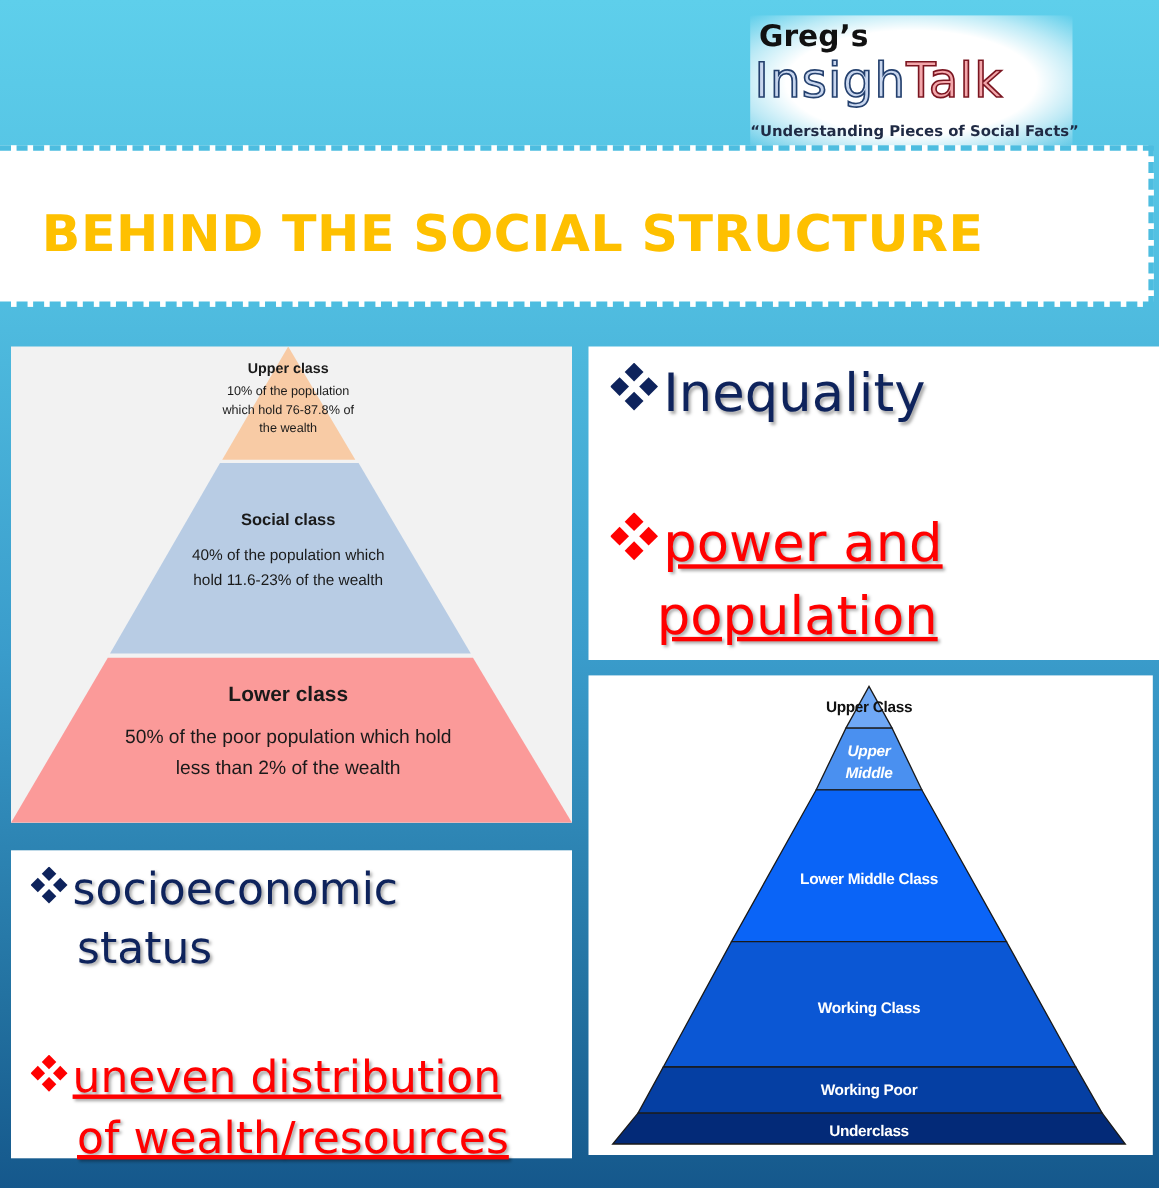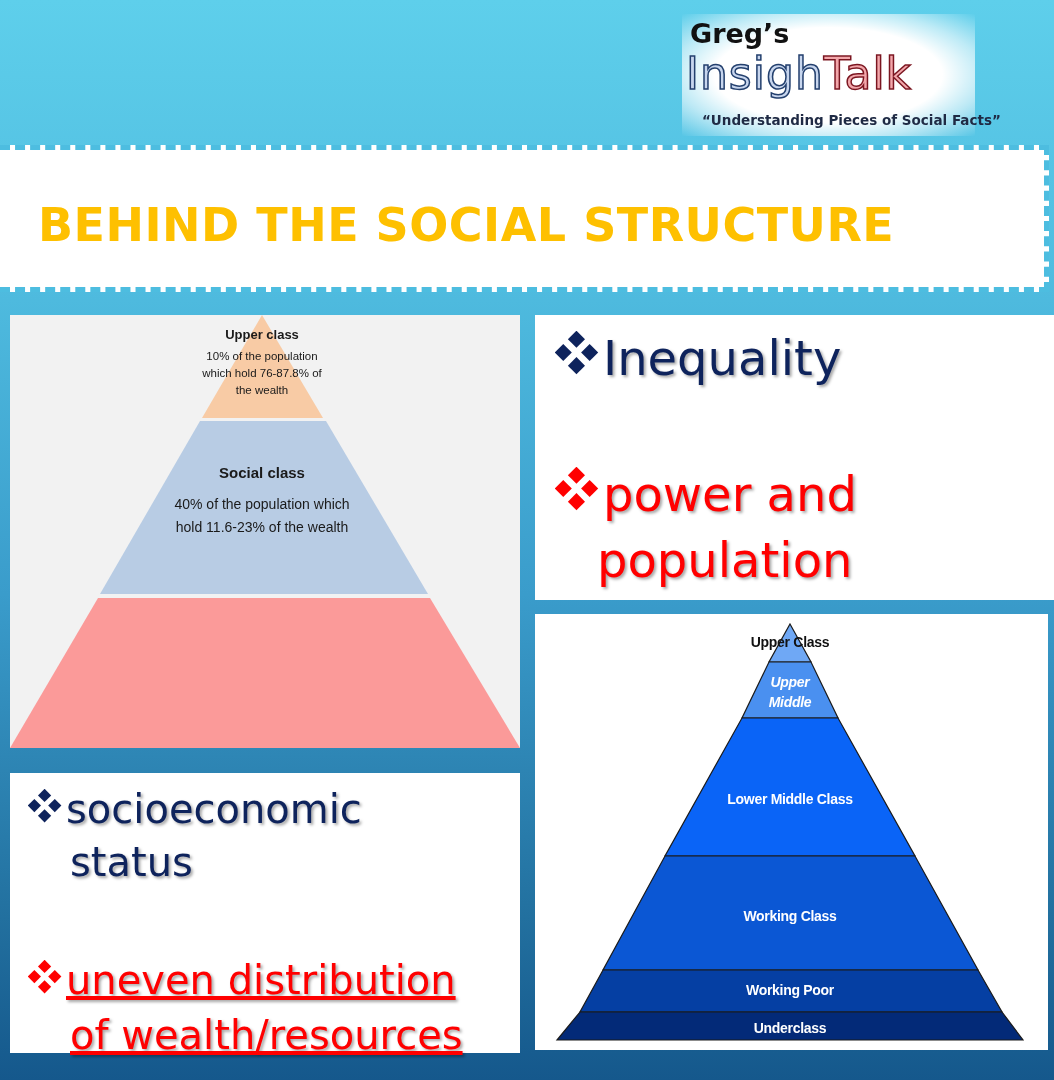--- a/index.html
+++ b/index.html
@@ -17,24 +17,24 @@
     font-weight: bold; font-size: 27px; color: #111; letter-spacing: 0px;
   }
   .logo-insight {
     position: absolute; left: 4px; top: 30px; font-family: "DejaVu Sans", sans-serif;
     font-size: 44px; line-height: 60px; letter-spacing: 1px; white-space: nowrap;
   }
   .logo-insight .a { color: #c8d6ee; -webkit-text-stroke: 1.5px #24406e; }
   .logo-insight .b { color: #f3a7ab; -webkit-text-stroke: 1.5px #7a1520; }
   .logo-tag {
     position: absolute; left: 0; top: 98px; width: 100%; text-align: center;
-    font-family: "DejaVu Sans", sans-serif; font-weight: bold; font-size: 13.5px; color: #1f2a44; white-space: nowrap; padding-left: 20px;
+    font-family: "DejaVu Sans", sans-serif; font-weight: bold; font-size: 13.5px; color: #1f2a44; white-space: nowrap;
   }
   .title-band {
-    position: absolute; left: 0; top: 145px; width: 1049px; height: 147px;
+    position: absolute; left: 0; top: 132px; width: 1049px; height: 147px;
     background: #ffffff;
     border-top: 5px dashed #4dbde0; border-bottom: 5px dashed #4dbde0; border-right: 5px dashed #4dbde0;
     box-sizing: border-box;
   }
   .title-text {
     position: absolute; left: 38px; top: 48px; font-family: "DejaVu Sans", sans-serif;
     font-weight: bold; font-size: 46px; color: #fec000; white-space: nowrap; letter-spacing: 0.5px;
   }
   .panel { position: absolute; background: #ffffff; }
   .pyr1 { left: 10px; top: 315px; width: 510px; height: 433px; background: #f2f2f2; }
@@ -84,36 +84,43 @@
       <div>the wealth</div>
     </div>
   </div>
   <div class="p1-label" style="left:112px; top:149px; width:280px;">
     <div style="font-weight:bold; font-size:15px;">Social class</div>
     <div style="font-size:14px; line-height:23px; margin-top:12px;">
       <div>40% of the population which</div>
       <div>hold 11.6-23% of the wealth</div>
     </div>
   </div>
+  <div class="p1-label" style="left:42px; top:306px; width:420px;">
+    <div style="font-weight:bold; font-size:19px;">Lower class</div>
+    <div style="font-size:17.5px; line-height:29px; margin-top:12px;">
+      <div>50% of the poor population which hold</div>
+      <div>less than 2% of the wealth</div>
+    </div>
+  </div>
 </div>
 
 <div class="panel bul-tr">
   <div class="bullet navy" style="left:20px; top:12px; font-size:48px; line-height:62px;">
     <span class="mark">
       <svg width="44" height="44" viewBox="0 0 40 40">
           <g fill="#0e235c">
             <rect x="14" y="2" width="11" height="11" transform="rotate(45 19.5 7.5)"></rect>
             <rect x="2" y="14" width="11" height="11" transform="rotate(45 7.5 19.5)"></rect>
             <rect x="26" y="14" width="11" height="11" transform="rotate(45 31.5 19.5)"></rect>
             <rect x="14" y="26" width="11" height="11" transform="rotate(45 19.5 31.5)"></rect>
           </g>
         </svg>
     </span><span>Inequality</span>
   </div>
-  <div class="bullet red" style="left:20px; top:146px; font-size:48px; line-height:66px;">
+  <div class="bullet red" style="left:20px; top:146px; font-size:48px; line-height:66px;text-decoration:underline;">
     <div>
       <span class="mark">
         <svg width="44" height="44" viewBox="0 0 40 40">
             <g fill="#ff0000">
               <rect x="14" y="2" width="11" height="11" transform="rotate(45 19.5 7.5)"></rect>
               <rect x="2" y="14" width="11" height="11" transform="rotate(45 7.5 19.5)"></rect>
               <rect x="26" y="14" width="11" height="11" transform="rotate(45 31.5 19.5)"></rect>
               <rect x="14" y="26" width="11" height="11" transform="rotate(45 19.5 31.5)"></rect>
             </g>
           </svg>

